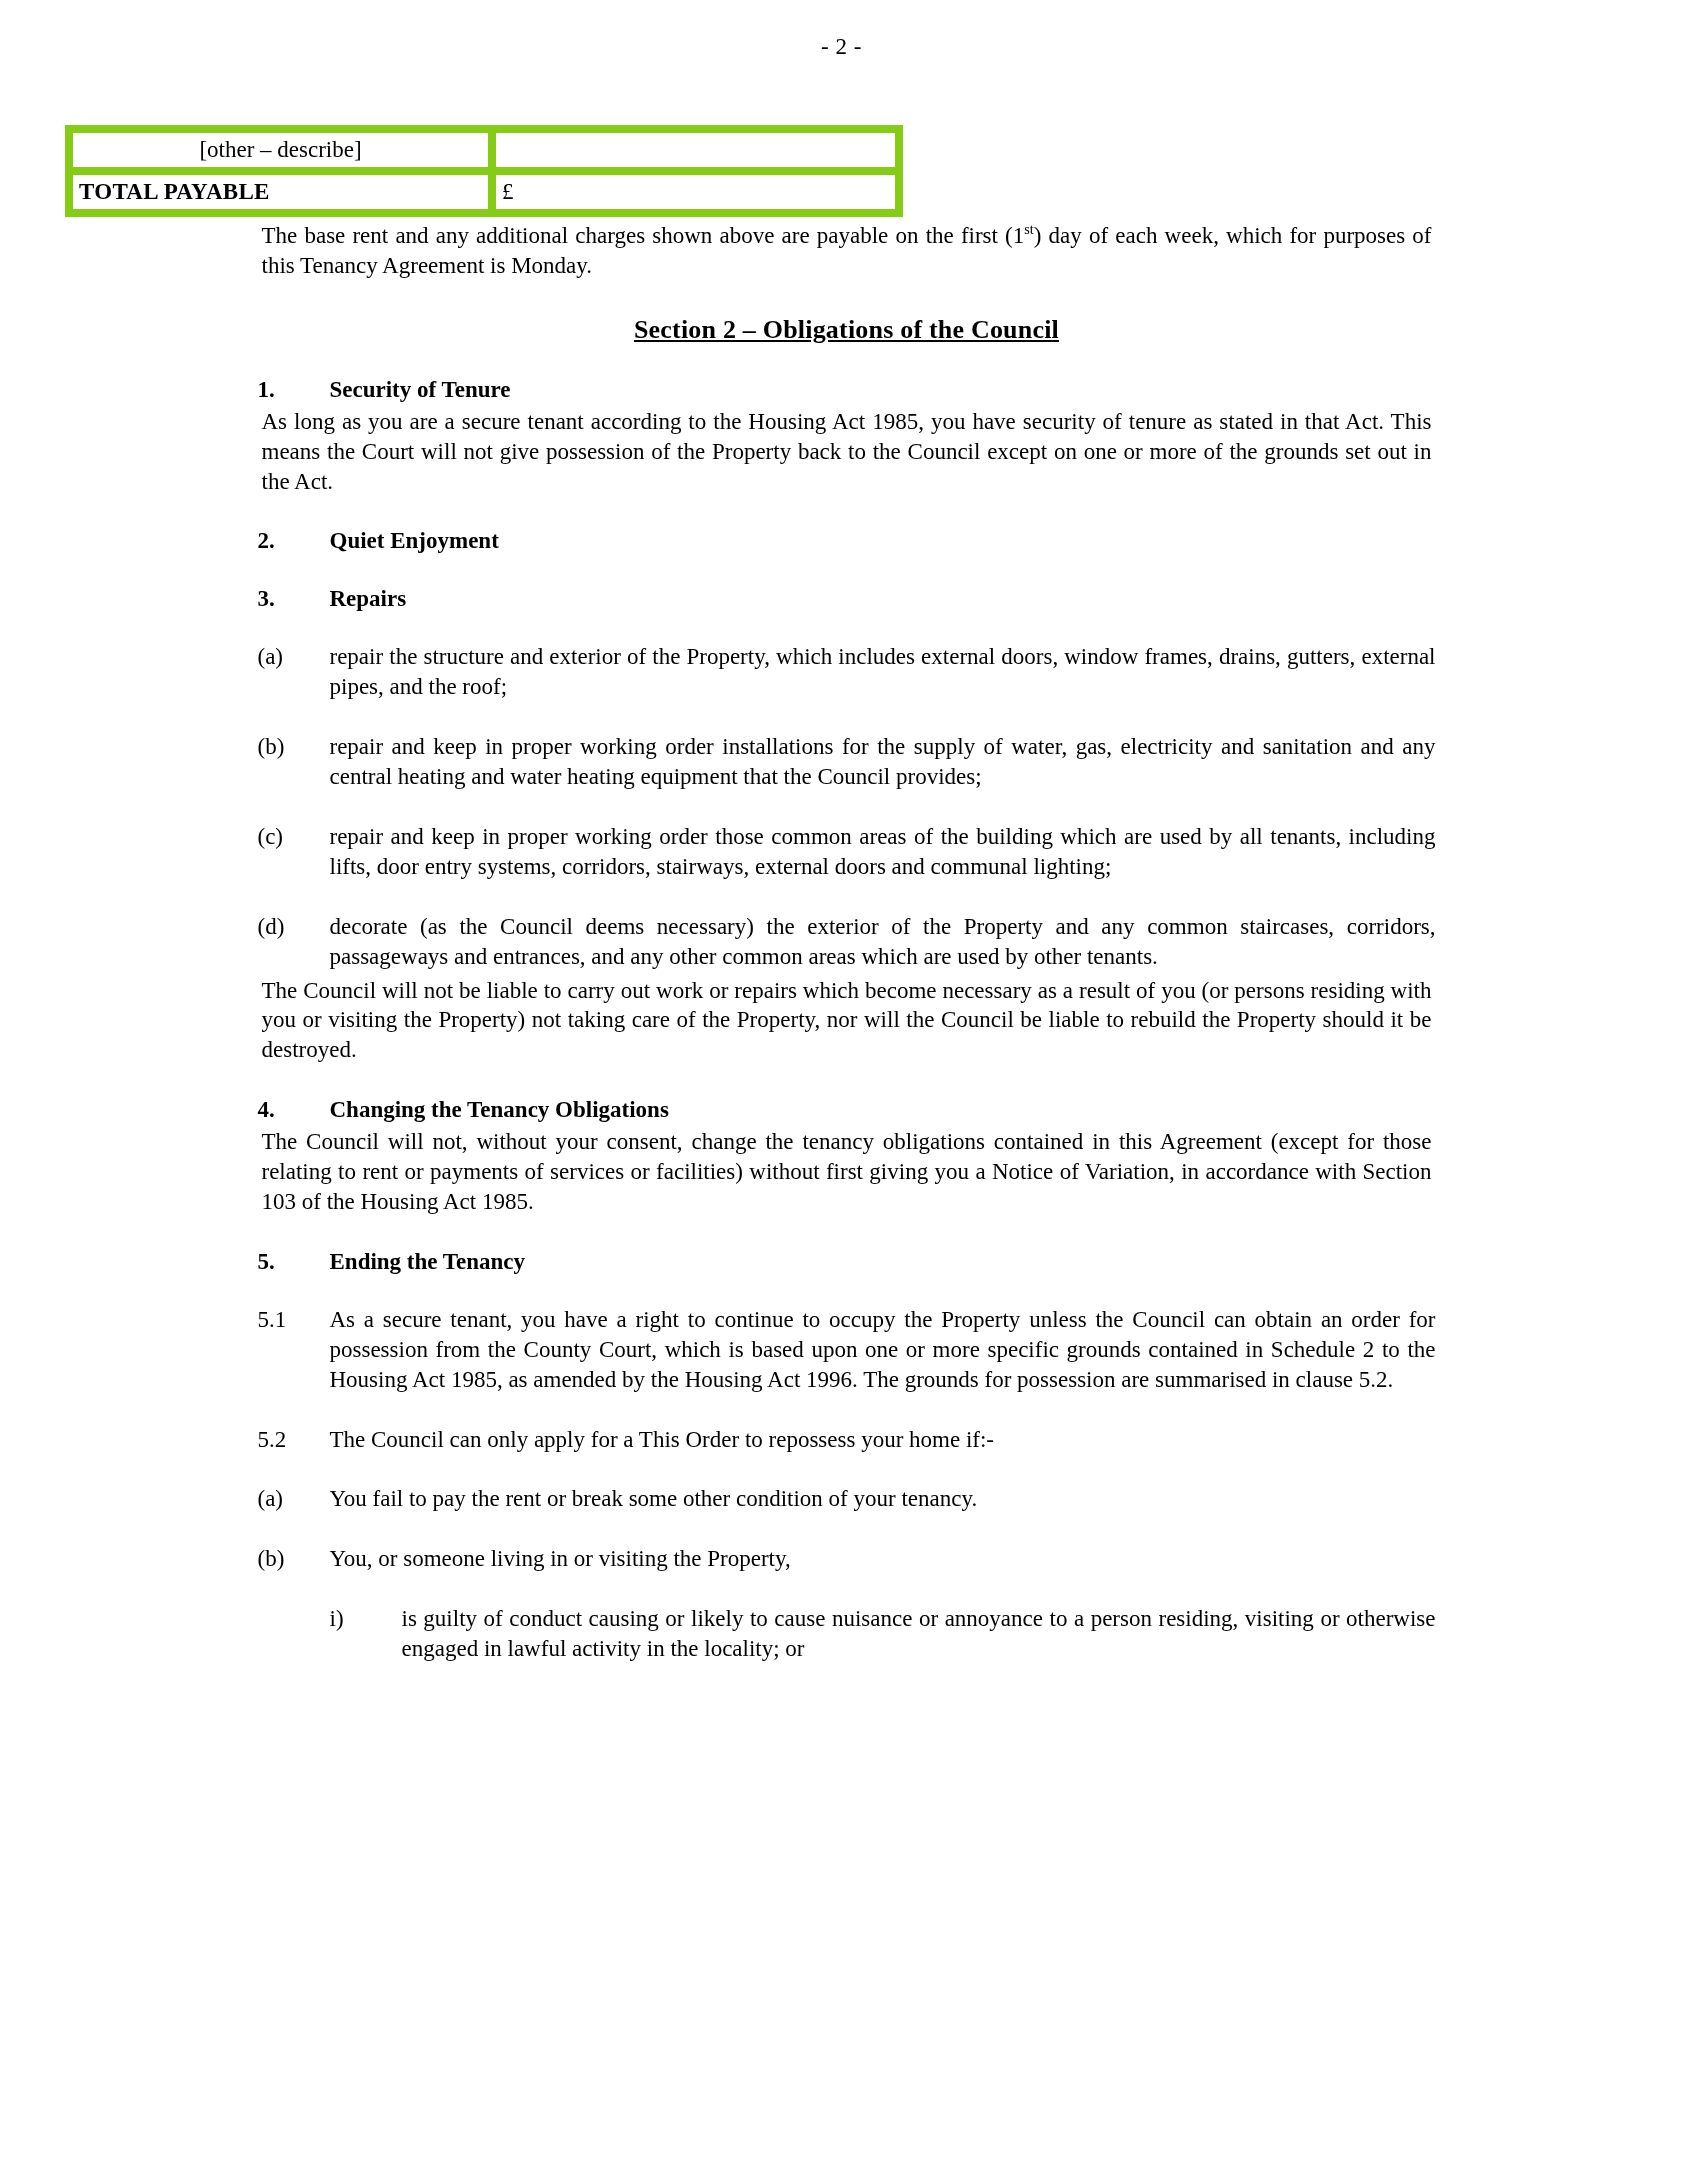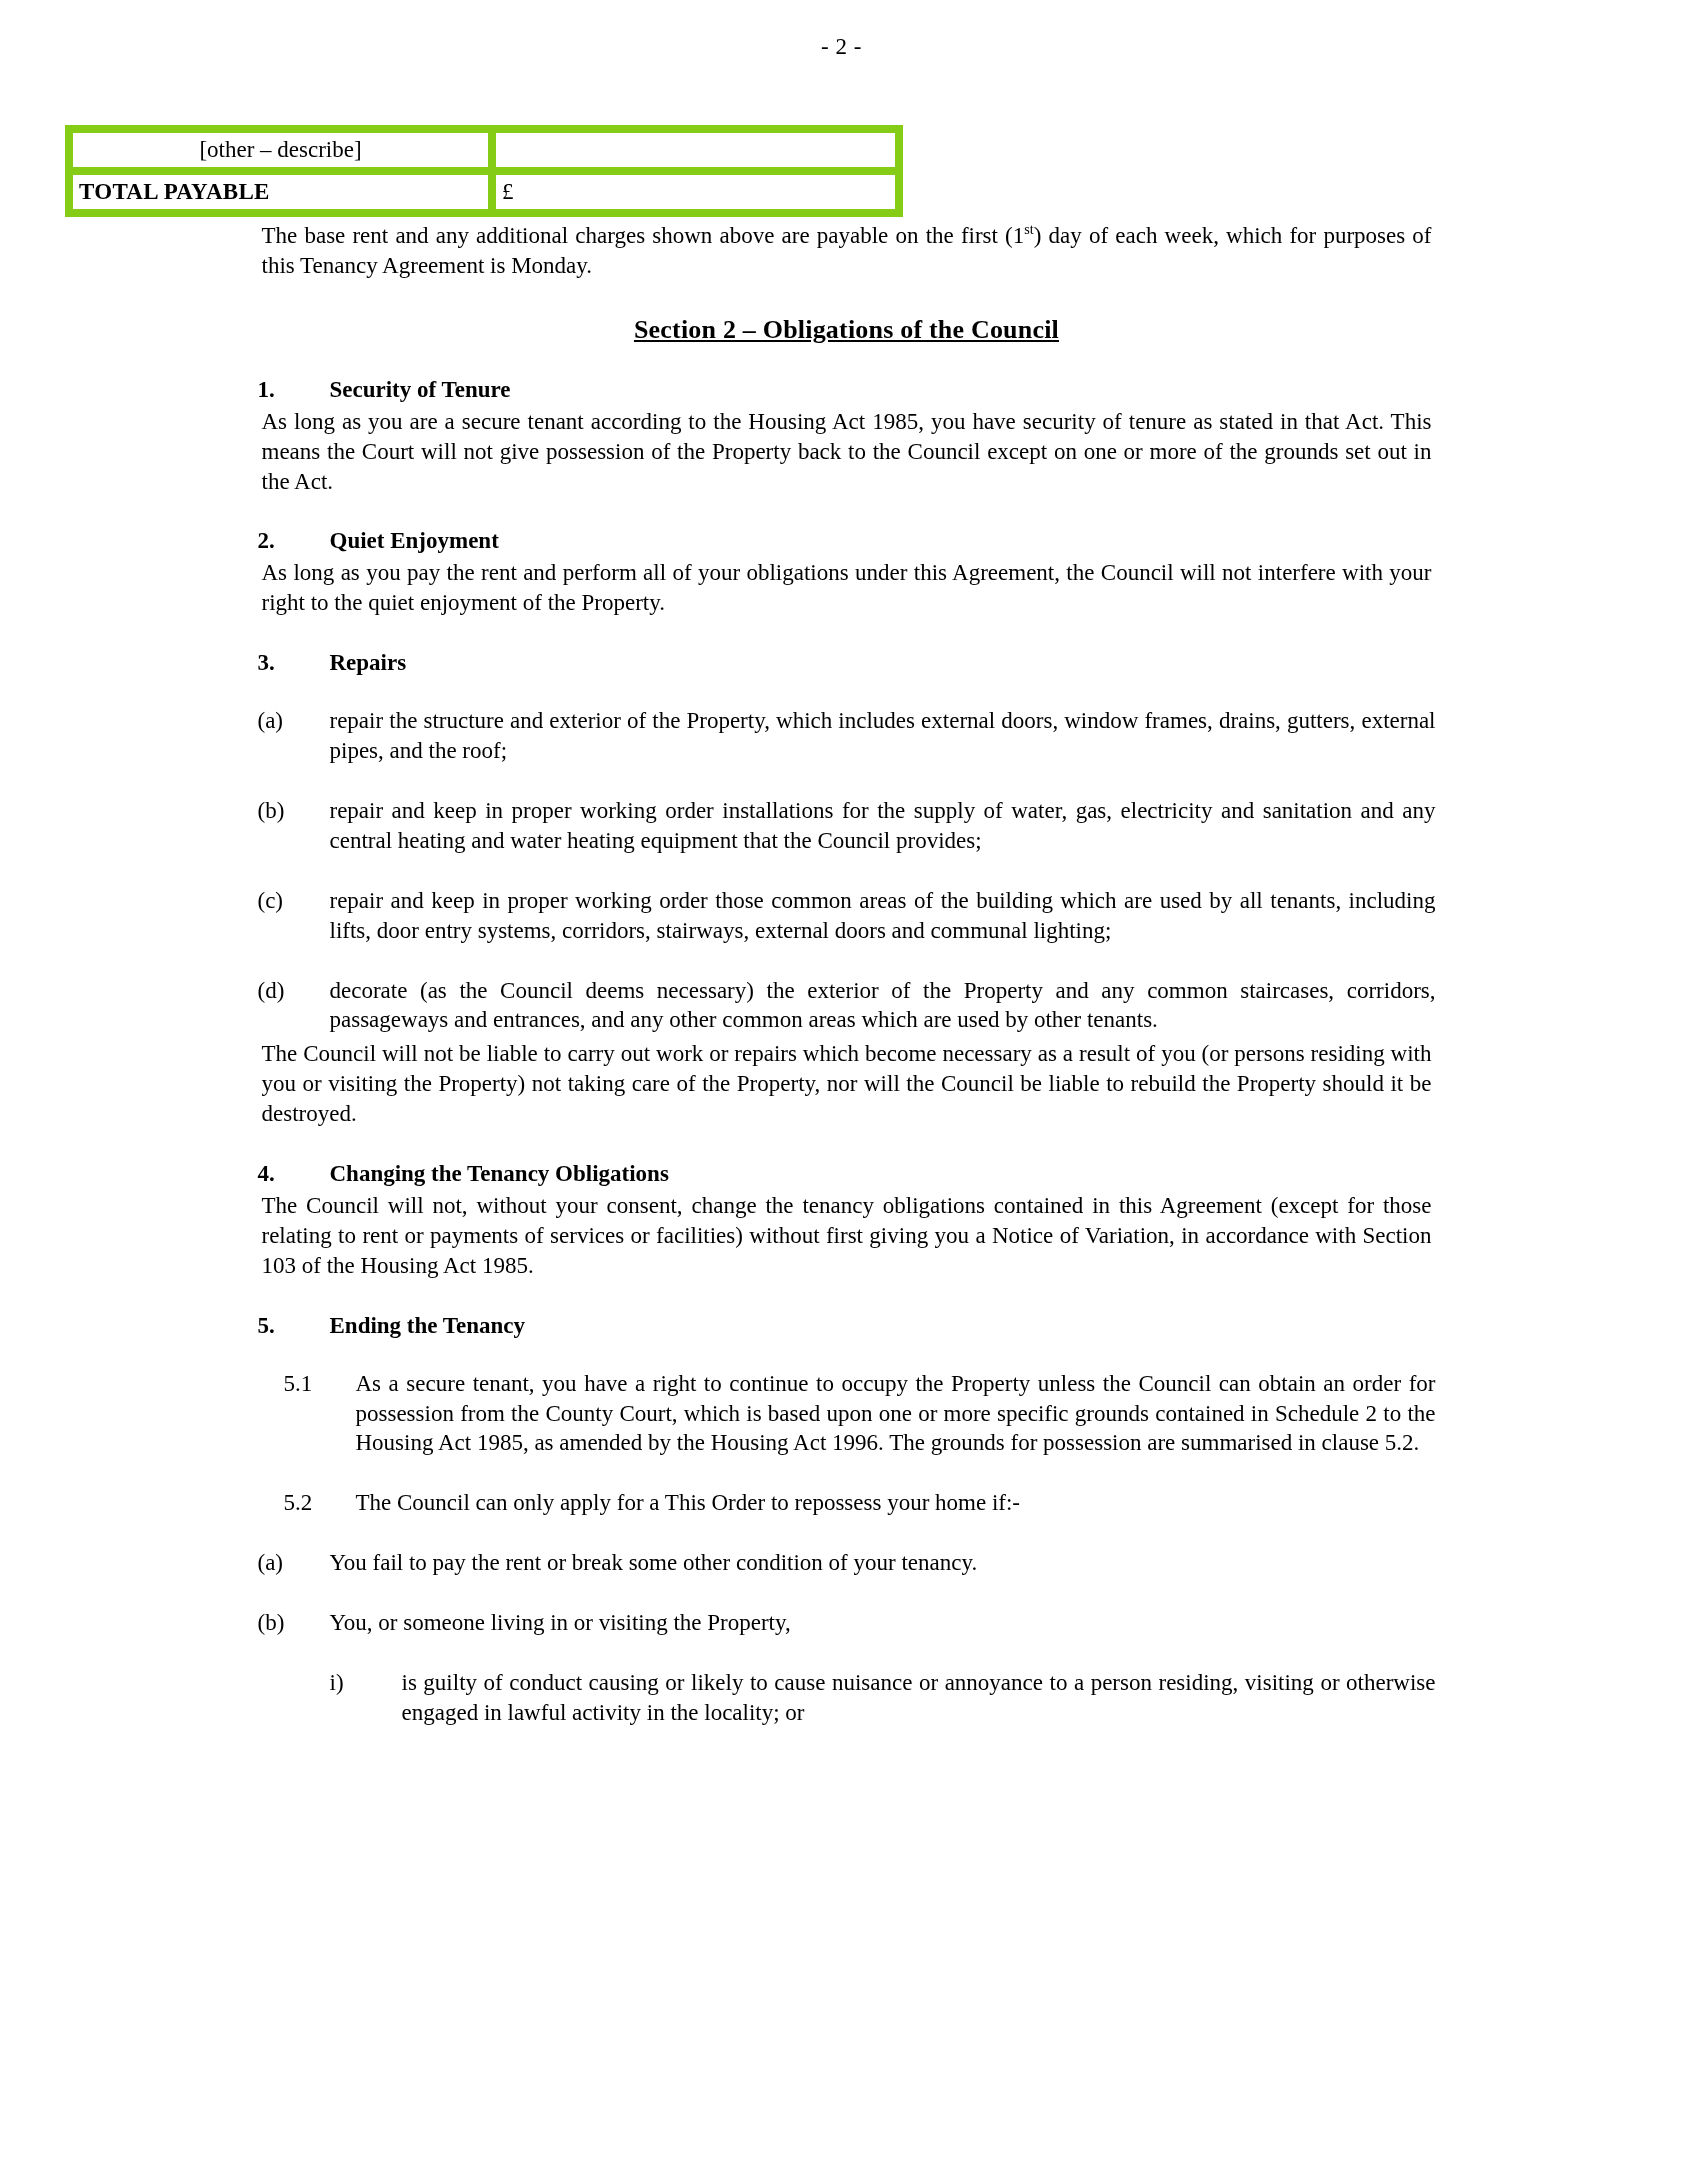--- a/index.html
+++ b/index.html
@@ -117,21 +117,21 @@
   .list-item .marker {
     width: 72px;
     flex: 0 0 72px;
   }
   .list-item .itext {
     flex: 1 1 auto;
     text-align: justify;
   }
 
   
-  .sub-num .marker { width: 72px; flex: 0 0 72px; margin-left: 26px; }
+  .sub-num .marker { width: 72px; flex: 0 0 72px; }
 
   
   .roman-item {
     display: flex;
     margin-top: 30px;
     font-size: 23px;
     line-height: 1.30;
     padding-left: 72px;
   }
   .roman-item .marker {
@@ -172,21 +172,20 @@
     <div class="clause-heading">
       <span class="num">1.</span>
       <span class="txt">Security of Tenure</span>
     </div>
     <p class="body gap-md">As long as you are a secure tenant according to the Housing Act 1985, you have security of tenure as stated in that Act. This means the Court will not give possession of the Property back to the Council except on one or more of the grounds set out in the Act.</p>
 
     <div class="clause-heading">
       <span class="num">2.</span>
       <span class="txt">Quiet Enjoyment</span>
     </div>
-    <p class="body gap-md">As long as you pay the rent and perform all of your obligations under this Agreement, the Council will not interfere with your right to the quiet enjoyment of the Property.</p>
 
     <div class="clause-heading">
       <span class="num">3.</span>
       <span class="txt">Repairs</span>
     </div>
 
     <div class="list-item">
       <span class="marker">(a)</span>
       <span class="itext">repair the structure and exterior of the Property, which includes external doors, window frames, drains, gutters, external pipes, and the roof;</span>
     </div>

